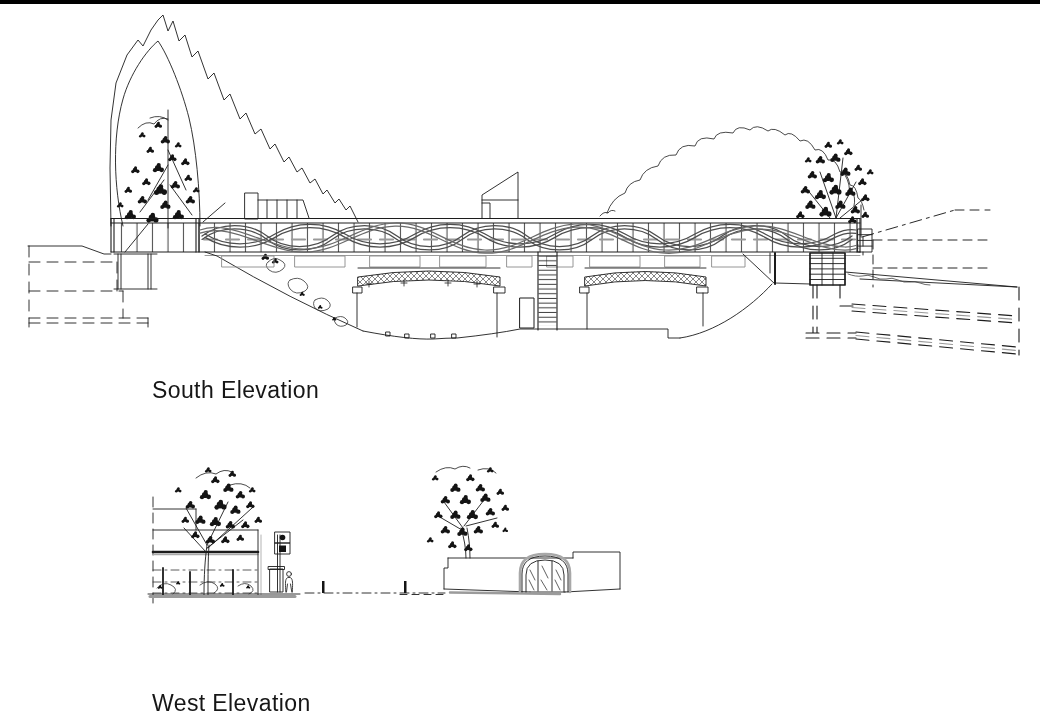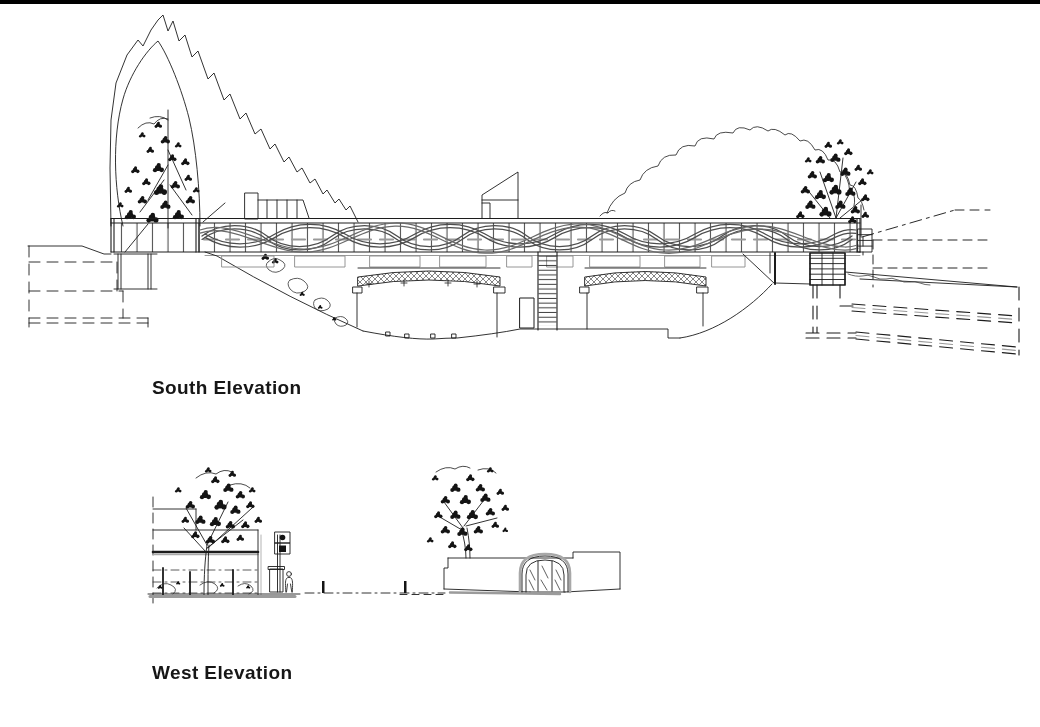--- a/index.html
+++ b/index.html
@@ -1,23 +1,23 @@
 <!DOCTYPE html>
 <html><head>
 <meta charset="utf-8">
 <style>
   html,body{margin:0;padding:0;background:#ffffff;}
   .stage{position:relative;width:1040px;height:727px;background:#ffffff;overflow:hidden;
          font-family:"Liberation Sans", sans-serif;}
   .top-border{position:absolute;left:0;top:0;width:1040px;height:4px;background:#000;}
   .stage svg{position:absolute;left:0;top:0;}
-  .elev-label{position:absolute;color:#161616;font-size:19px;letter-spacing:.4px;
-              font-family:"Liberation Sans", sans-serif;font-weight:bold;}
+  .elev-label{position:absolute;color:#161616;font-size:23px;letter-spacing:.4px;
+              font-family:"Liberation Sans", sans-serif;}
   .elev-label.south{left:152px;top:377px;}
-  .elev-label.west{left:152px;top:662px;}
+  .elev-label.west{left:152px;top:690px;}
   path,line,rect,circle,polyline{vector-effect:non-scaling-stroke;}
 </style>
 </head>
 <body>
 
 <div class="stage">
   <div class="top-border"></div>
 
   <svg width="1040" height="727" viewBox="0 0 1040 727" fill="none" stroke="#1c1c1c" stroke-width="1" stroke-linecap="round" stroke-linejoin="round">
     <defs>

